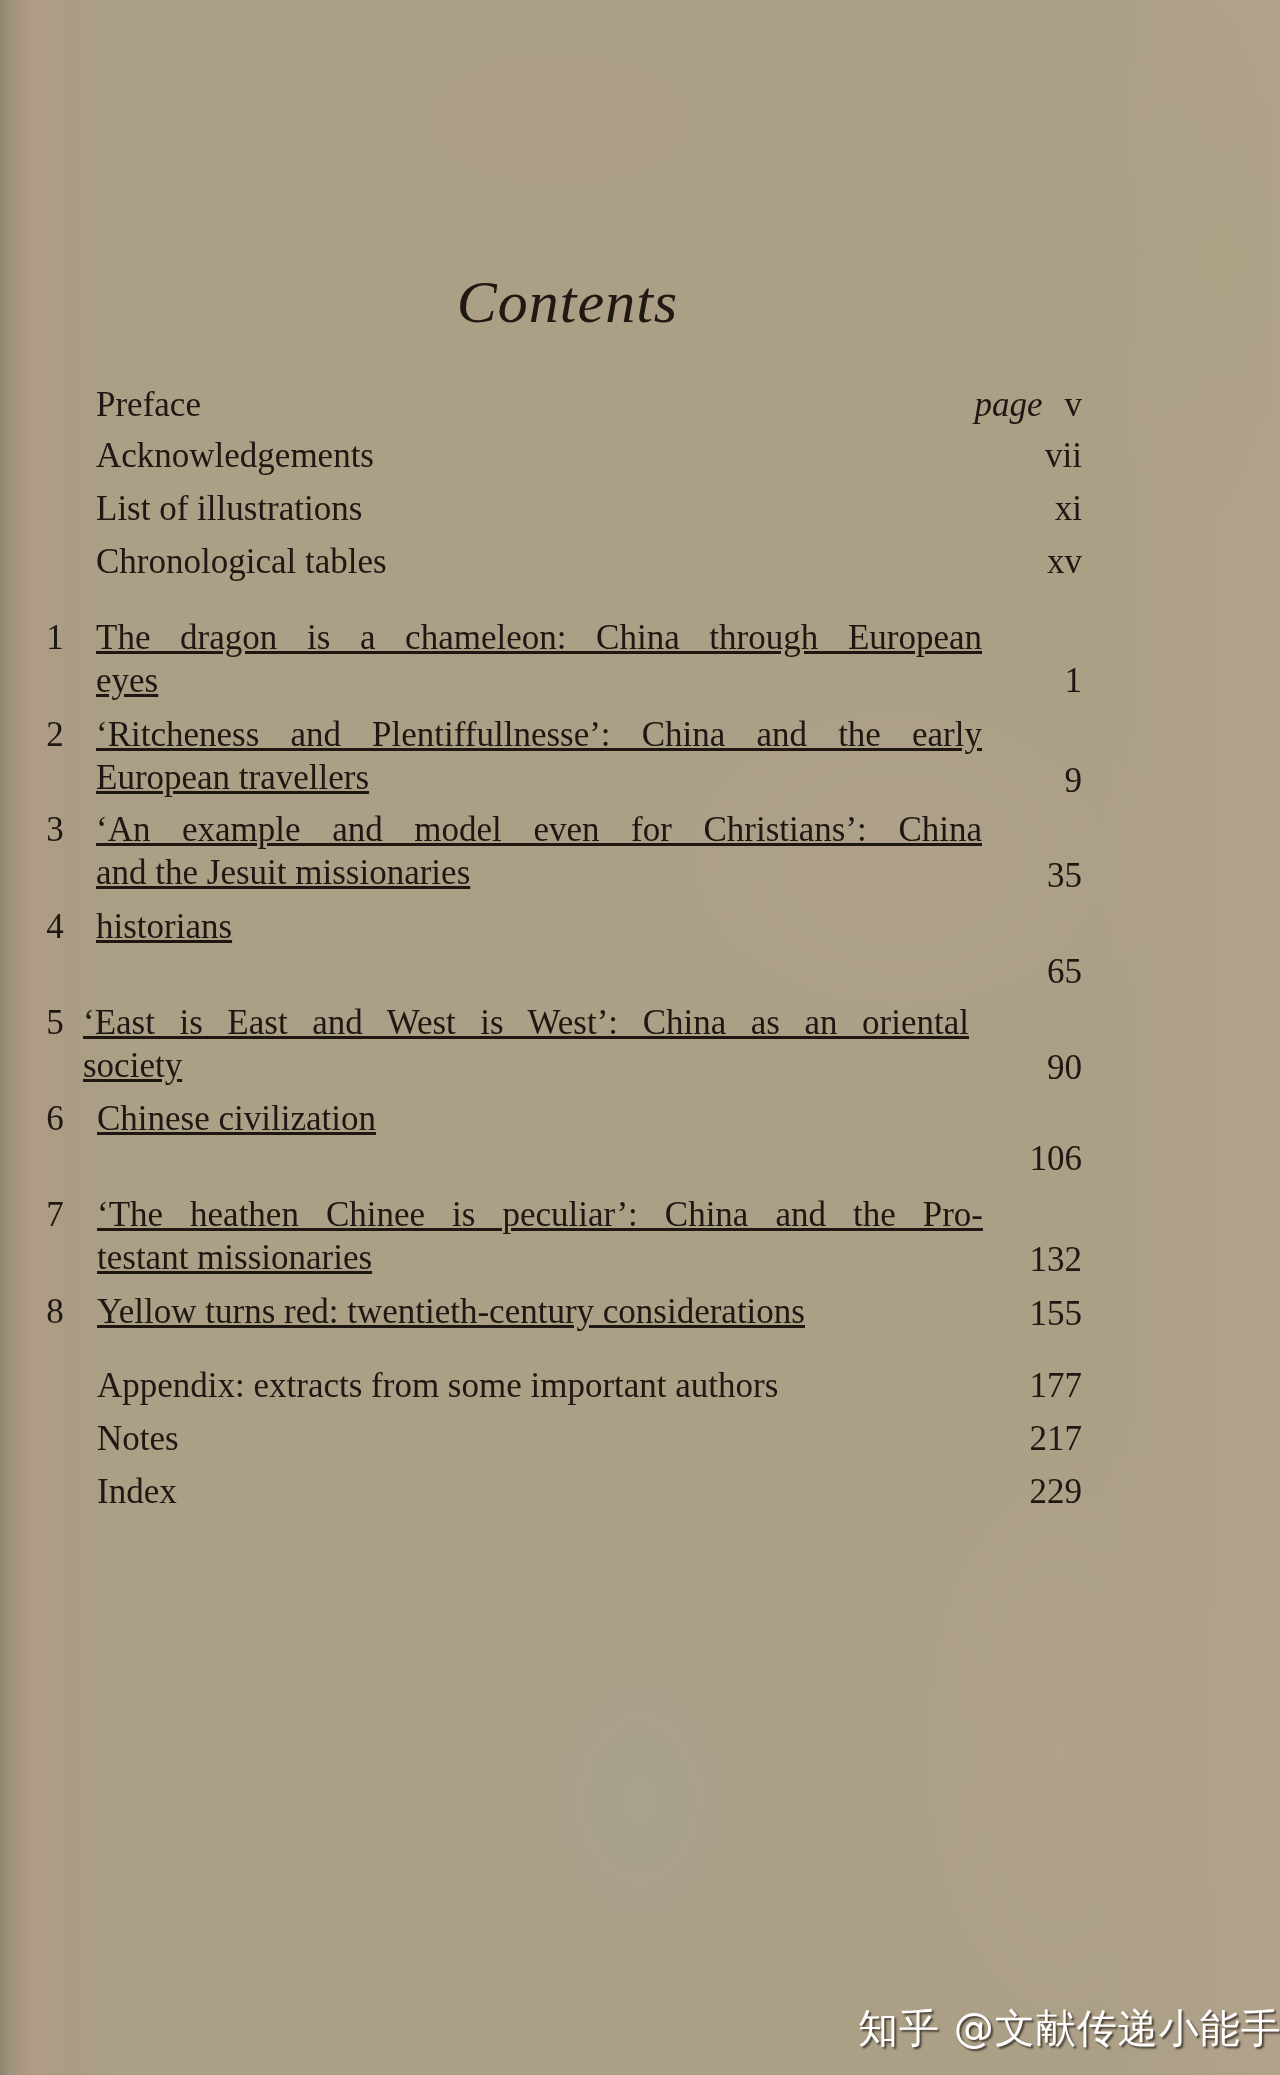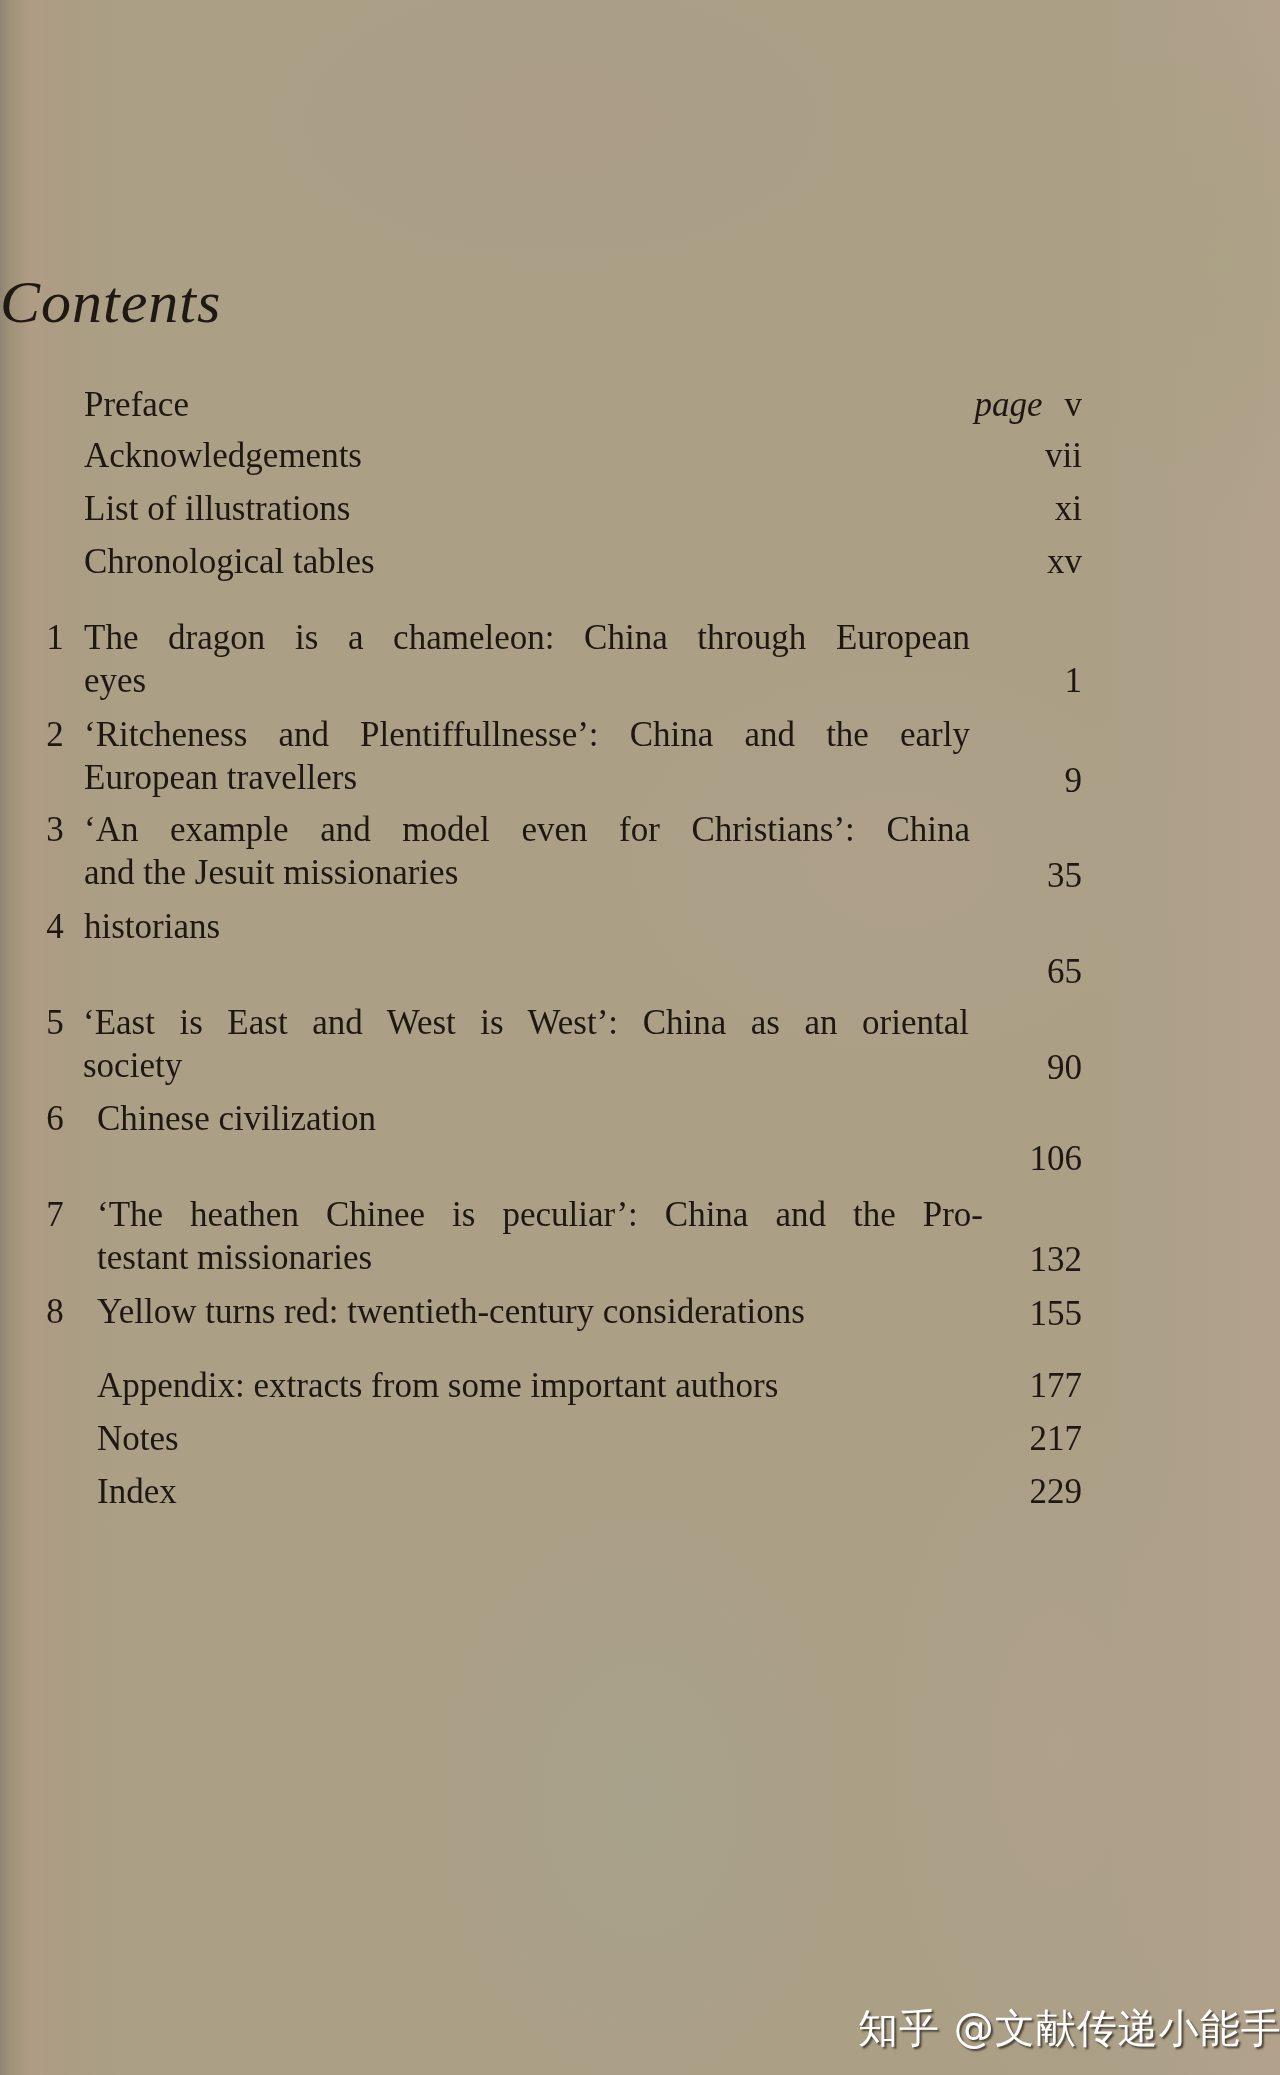--- a/index.html
+++ b/index.html
@@ -31,21 +31,21 @@
   .page {
     position: absolute;
     inset: 0;
     z-index: 1;
   }
   .title {
     position: absolute;
     left: 0;
     width: 1135px;
     top: 272px;
-    text-align: left;
+    text-align: center;
     font-style: italic;
     font-size: 60px;
     letter-spacing: 1px;
     color: #1f1813;
     line-height: 1;
   }
   .row {
     position: absolute;
     left: 0;
     width: 1280px;
@@ -53,30 +53,31 @@
     line-height: 43px;
   }
   .row .num {
     position: absolute;
     left: 44px;
     width: 22px;
     text-align: center;
   }
   .row .text {
     position: absolute;
-    left: 84px;
+    left: 96px;
     width: 886px;
     text-align: justify;
     text-align-last: left;
   }
   .row .text .line {
     display: block;
     text-align: justify;
     text-align-last: justify;
     white-space: nowrap;
+    text-decoration: underline;
   }
   .row .text .line.last {
     text-align-last: left;
   }
   .row .pg {
     position: absolute;
     right: 198px;
     text-align: right;
     white-space: nowrap;
   }

